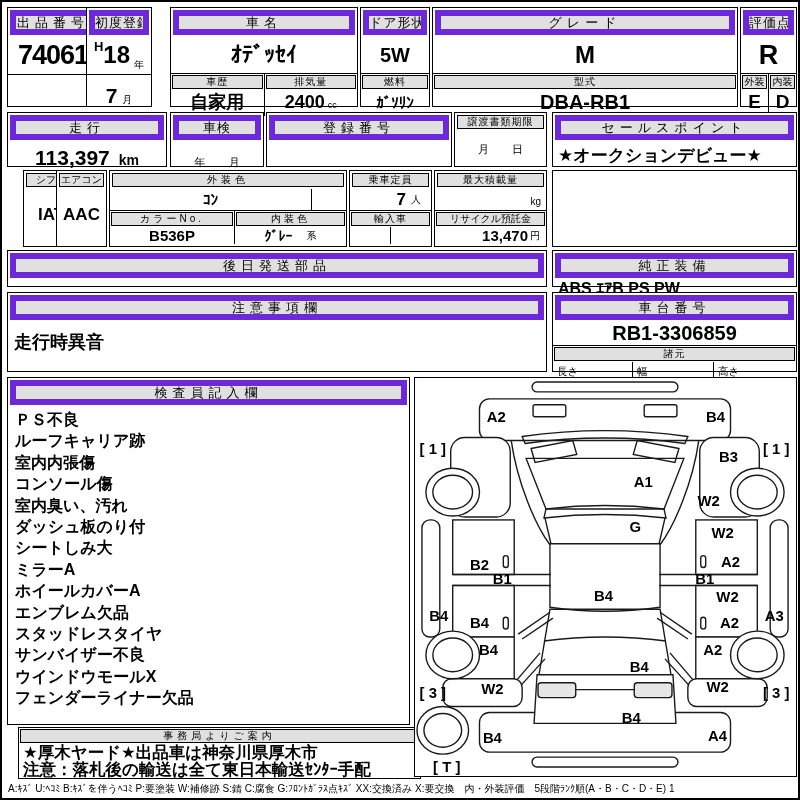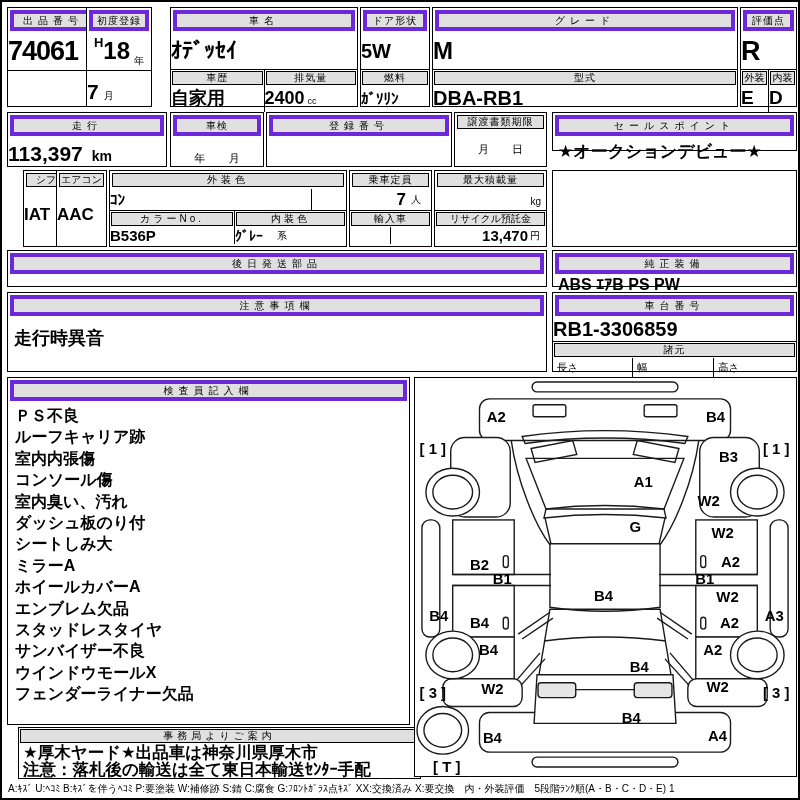--- a/index.html
+++ b/index.html
@@ -1,26 +1,26 @@
 <!DOCTYPE html>
 <html><head>
 <meta charset="utf-8">
 <style>
   html,body{margin:0;padding:0;background:#fff;}
   .sheet{position:relative;width:800px;height:800px;background:#fff;color:#000;
          font-family:"Liberation Sans","DejaVu Sans",sans-serif;box-sizing:border-box;
          border:2px solid #000;overflow:hidden;}
   .sheet *{box-sizing:border-box;}
   .blk{position:absolute;border:1.5px solid #000;background:#fff;}
-  .hdr{margin:2px;border:4px solid #6d28d9;background:#e0e0e0;text-align:center;
-       font-size:10px;line-height:13px;letter-spacing:5px;white-space:nowrap;overflow:hidden;}
+  .hdr{margin:2px;border:6px solid #6d28d9;background:#e0e0e0;text-align:center;
+       font-size:13px;line-height:13px;letter-spacing:5px;white-space:nowrap;overflow:hidden;}
   .hdr2{margin:1px;border:1px solid #000;background:#e0e0e0;text-align:center;
        font-size:10px;line-height:12px;letter-spacing:1px;white-space:nowrap;overflow:hidden;}
   .tight{letter-spacing:1px;}
-  .row{display:flex;align-items:center;justify-content:flex-start;}
+  .row{display:flex;align-items:center;justify-content:center;}
   .bb{border-bottom:1.5px solid #000;}
   .br{border-right:1.5px solid #000;}
   .v{font-weight:bold;text-align:center;}
   .unit{font-weight:bold;}
   .note{font-weight:bold;font-size:16px;line-height:21.4px;white-space:nowrap;}
   .announce{font-weight:bold;font-size:16.5px;line-height:17px;white-space:nowrap;padding-left:4px;}
   .legend{position:absolute;left:6px;top:780px;width:789px;font-size:10px;
           white-space:nowrap;overflow:hidden;letter-spacing:0px;}
   svg text{font-family:"Liberation Sans","DejaVu Sans",sans-serif;}
 </style>
@@ -137,21 +137,21 @@
   </div>
 
   <div class="blk" style="left:452px;top:110px;width:93px;height:55px">
     <div class="hdr2" style="margin:2px">譲渡書類期限</div>
     <div style="display:flex;height:30px;align-items:flex-end;justify-content:space-evenly;padding-bottom:4px">
       <span style="font-size:11px">月</span>
       <span style="font-size:11px">日</span>
     </div>
   </div>
 
-  <div class="blk" style="left:550px;top:110px;width:245px;height:39px">
+  <div class="blk" style="left:550px;top:110px;width:245px;height:55px">
     <div class="hdr">セールスポイント</div>
     <div style="padding:2px 0 0 5px"><span class="v" style="font-size:17px">★オークションデビュー★</span></div>
   </div>
 
   <div class="blk" style="left:21px;top:168px;width:56px;height:77px">
     <div class="hdr2" style="margin:2px;letter-spacing:0">シフト</div>
     <div class="row" style="height:52px">
         <span class="v" style="font-size:17px">IAT</span>
       </div>
   </div>

